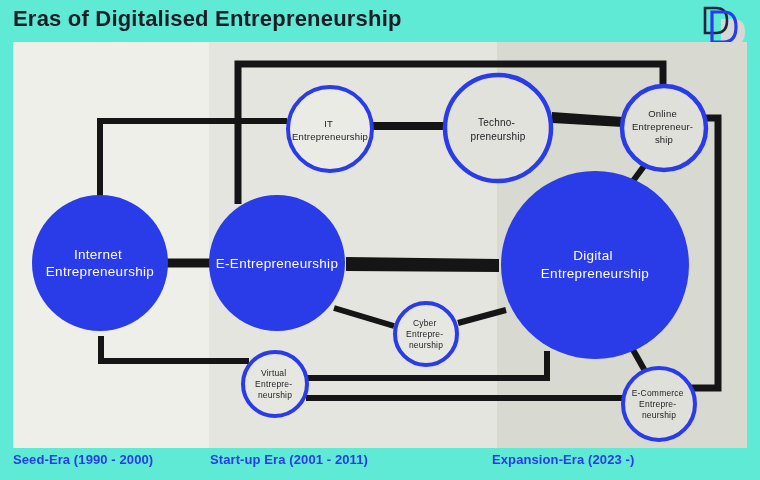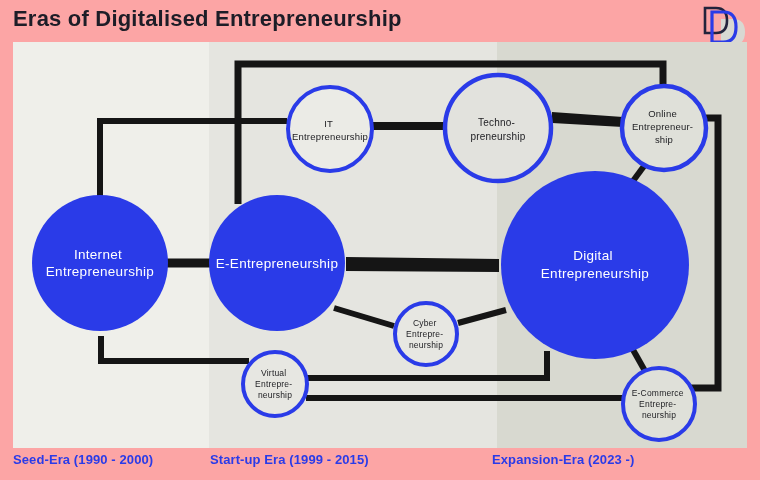--- a/index.html
+++ b/index.html
@@ -1,17 +1,17 @@
 <!DOCTYPE html>
 <html><head>
 <meta charset="utf-8">
 <style>
   html,body { margin:0; padding:0; background:#ffffff; }
   .stage {
-    position:relative; width:760px; height:480px; background:#fca5a5;
+    position:relative; width:760px; height:480px; background:#5eead4;
     font-family:"Liberation Sans", sans-serif; overflow:hidden;
   }
   .page-title {
     position:absolute; left:13px; top:6px;
     font-size:22px; font-weight:700; color:#1d1d27; letter-spacing:0.2px;
   }
   .logo { position:absolute; right:13px; top:5px; }
   .diagram { position:absolute; left:0; top:0; }
   .era-label {
     position:absolute; top:452px; font-size:13px; font-weight:700;
@@ -128,16 +128,16 @@
       <circle cx="659" cy="404" r="36" fill="#dfe0d9" stroke="#2a3be8" stroke-width="4"></circle>
       <text class="node-text-small" font-size="8.5" text-anchor="middle">
         <tspan x="659" y="396">E-Commerce</tspan>
         <tspan x="659" y="407">Entrepre-</tspan>
         <tspan x="659" y="418">neurship</tspan>
       </text>
     </g>
   </svg>
 
   <div class="era-label seed">Seed-Era (1990 - 2000)</div>
-  <div class="era-label startup">Start-up Era (1999 - 2015)</div>
+  <div class="era-label startup">Start-up Era (2001 - 2011)</div>
   <div class="era-label expansion">Expansion-Era (2023 -)</div>
 
 </div>
 
 </body></html>

